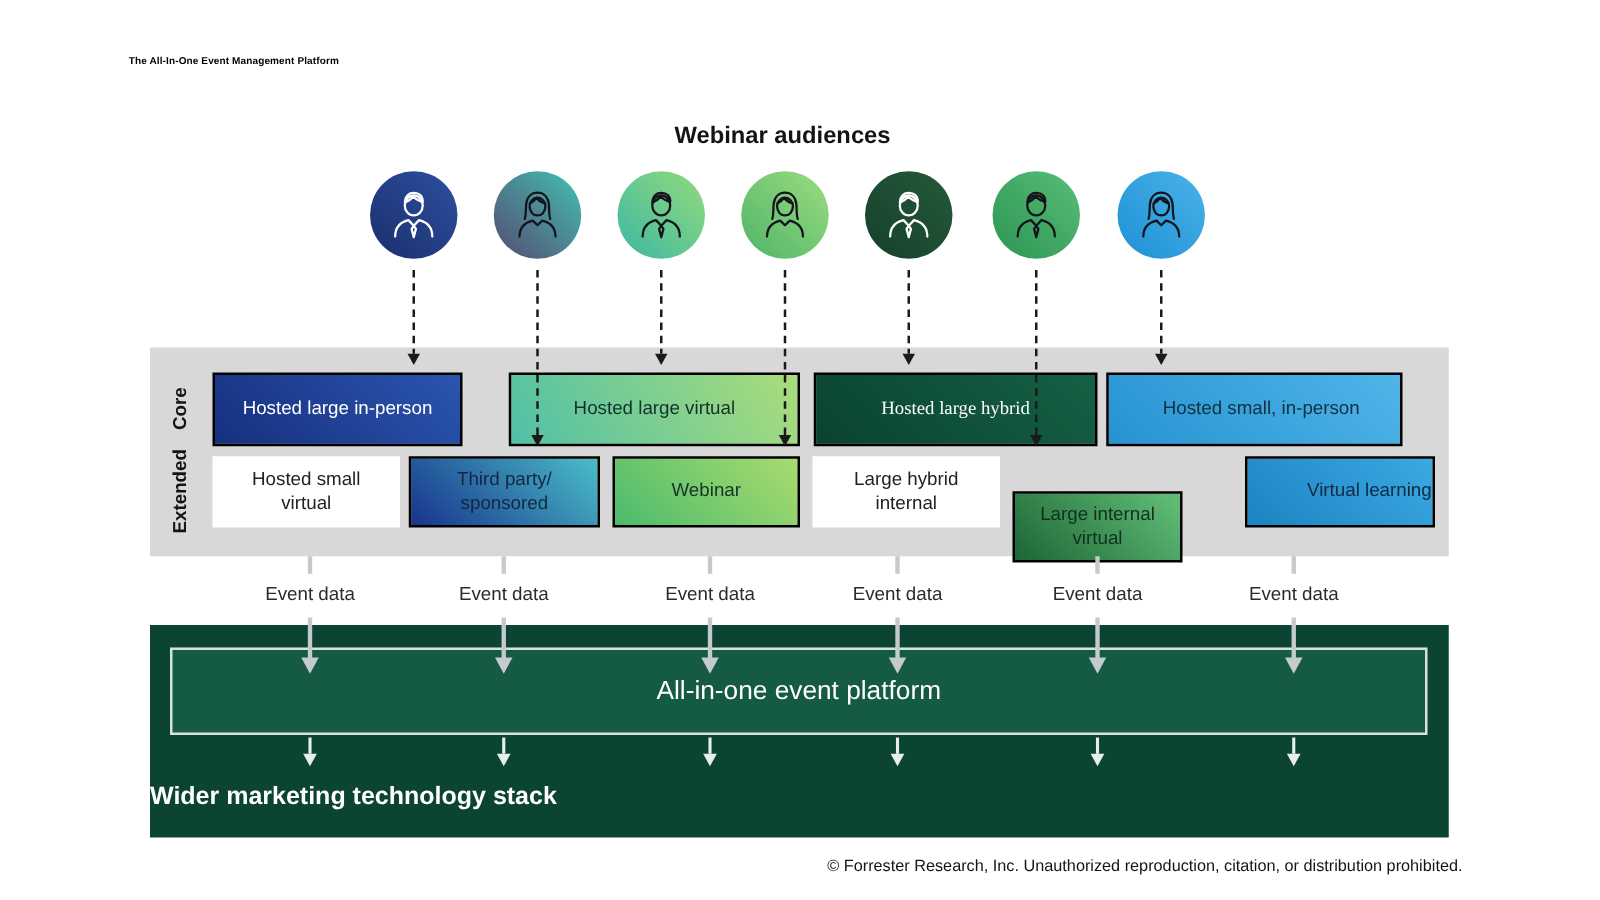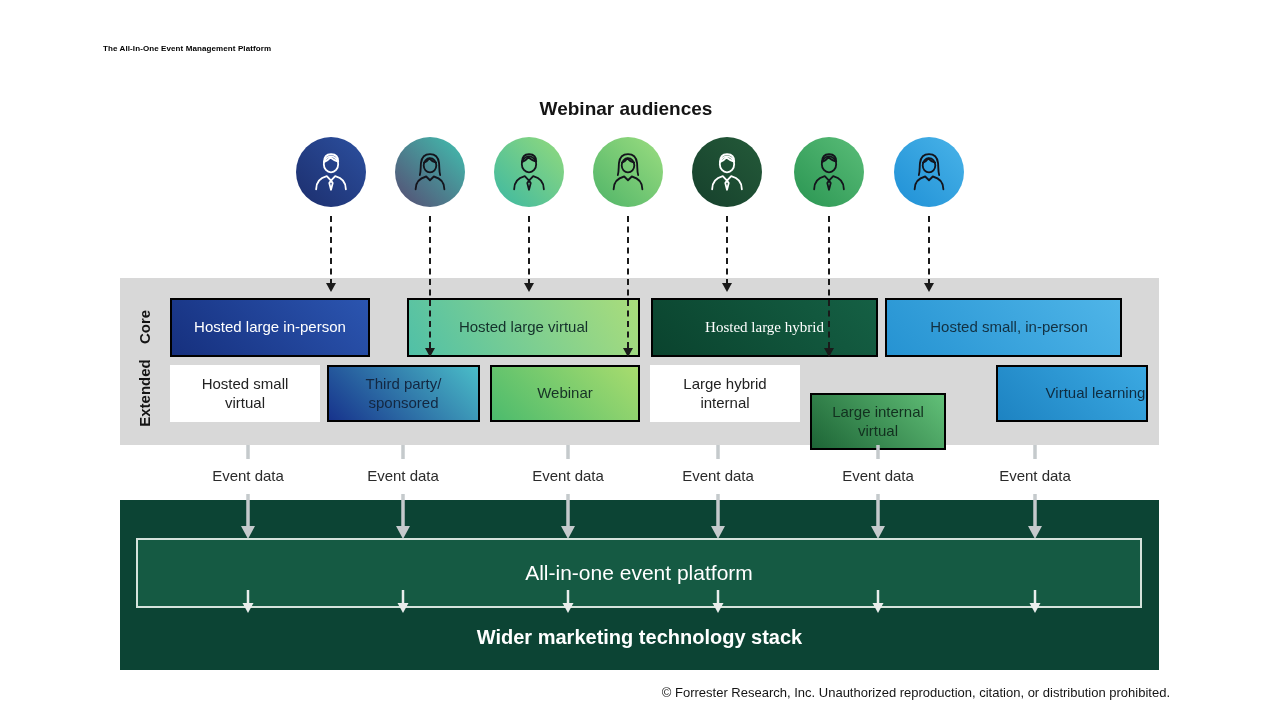--- a/index.html
+++ b/index.html
@@ -36,22 +36,22 @@
   .b-e4{left:650px;top:365px;width:150px;height:57px;background:#fff;border:none;color:#222;padding:0 14px;}
   .b-e5{left:810px;top:365px;width:136px;height:57px;background:linear-gradient(45deg,#1d6536,#62c078);color:#12301f;padding:0 8px;margin-top:28px;}
   .b-e6{left:996px;top:365px;width:152px;height:57px;background:linear-gradient(45deg,#1d83c2,#3ba9e2);color:#0f2c40;padding-left:47px;}
 
   .flow-label{position:absolute;top:467px;transform:translateX(-50%);font-size:15px;color:#2b2b2b;white-space:nowrap;}
   .f1{left:248px;} .f2{left:403px;} .f3{left:568px;} .f4{left:718px;} .f5{left:878px;} .f6{left:1035px;}
 
   .stack{position:absolute;left:120px;top:500px;width:1039px;height:170px;background:#0c4434;}
   .platform-inner{position:absolute;left:136px;top:518px;width:1006px;height:70px;background:#155a43;
     border:2px solid #d5e3dc;box-sizing:border-box;display:flex;align-items:center;justify-content:center;
-    color:#ffffff;font-size:21px;margin-top:20px;}
-  .stack-title{position:absolute;left:120px;top:626px;width:1039px;text-align:center;color:#ffffff;
+    color:#ffffff;font-size:21px;}
+  .stack-title{position:absolute;left:120px;top:626px;width:1039px;text-align:left;color:#ffffff;
     font-size:20px;font-weight:bold;}
 
   .footer{position:absolute;top:685px;right:110px;font-size:13px;color:#141414;}
 
   .overlay{position:absolute;left:0;top:0;width:1280px;height:720px;pointer-events:none;}
   .defs-hidden{position:absolute;width:0;height:0;overflow:hidden;}
 </style>
 </head>
 <body>
 

